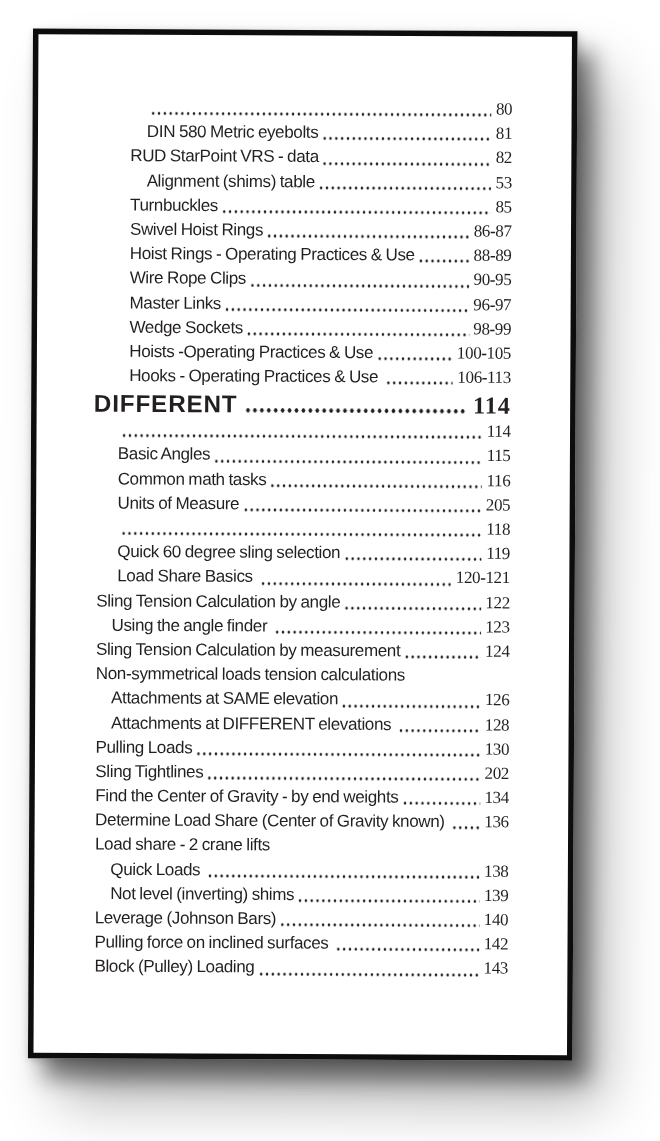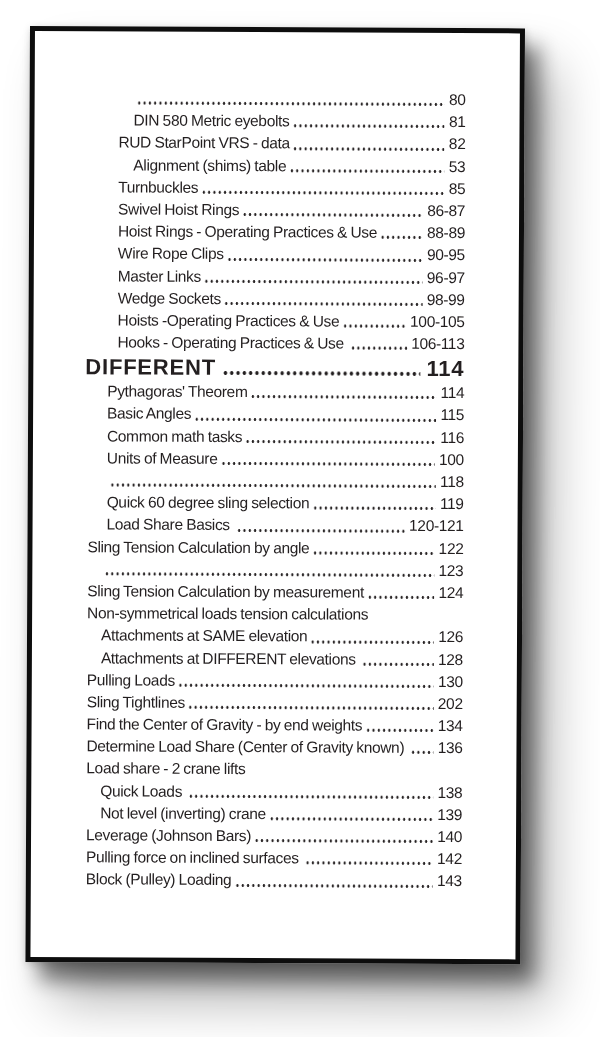--- a/index.html
+++ b/index.html
@@ -52,20 +52,21 @@
     min-width:6px;
     margin:0 4px 0 3px;
     background-image:radial-gradient(circle, var(--text) 1.05px, transparent 1.45px);
     background-size:5.3px 3px;
     background-repeat:repeat-x;
     background-position:left bottom 5px;
   }
   .toc-row .pagenum{
     flex:0 0 auto;
     white-space:nowrap;
+    font-family:Liberation Serif, serif;
   }
   
   .lv0{padding-left:52px;}
   .lv1{padding-left:55px;}
   .lv2{padding-left:69px;}
   .lv3{padding-left:74px;}
   .lv4{padding-left:84px;}
   .lv5{padding-left:99px;}
   
   .toc-row.heading{
@@ -146,38 +147,37 @@
         <span class="label">Hooks - Operating Practices &amp; Use </span>
         <span class="dots"></span>
         <span class="pagenum">106-113</span>
       </div>
       <div class="toc-row lv0 heading">
         <span class="label">DIFFERENT</span>
         <span class="dots"></span>
         <span class="pagenum">114</span>
       </div>
       <div class="toc-row lv3">
-        <span class="label">Pythagoras' Theorem</span>
         <span class="dots"></span>
         <span class="pagenum">114</span>
       </div>
       <div class="toc-row lv3">
         <span class="label">Basic Angles</span>
         <span class="dots"></span>
         <span class="pagenum">115</span>
       </div>
       <div class="toc-row lv3">
         <span class="label">Common math tasks</span>
         <span class="dots"></span>
         <span class="pagenum">116</span>
       </div>
       <div class="toc-row lv3">
         <span class="label">Units of Measure</span>
         <span class="dots"></span>
-        <span class="pagenum">100</span>
+        <span class="pagenum">205</span>
       </div>
       <div class="toc-row lv3">
         <span class="dots"></span>
         <span class="pagenum">118</span>
       </div>
       <div class="toc-row lv3">
         <span class="label">Quick 60 degree sling selection</span>
         <span class="dots"></span>
         <span class="pagenum">119</span>
       </div>
@@ -185,20 +185,21 @@
         <span class="label">Load Share Basics </span>
         <span class="dots"></span>
         <span class="pagenum">120-121</span>
       </div>
       <div class="toc-row lv1">
         <span class="label">Sling Tension Calculation by angle</span>
         <span class="dots"></span>
         <span class="pagenum">122</span>
       </div>
       <div class="toc-row lv2">
+        <span class="label">Using the angle finder </span>
         <span class="dots"></span>
         <span class="pagenum">123</span>
       </div>
       <div class="toc-row lv1">
         <span class="label">Sling Tension Calculation by measurement</span>
         <span class="dots"></span>
         <span class="pagenum">124</span>
       </div>
       <div class="toc-row lv1">
         <span class="label">Non-symmetrical loads tension calculations</span>
@@ -235,21 +236,21 @@
       </div>
       <div class="toc-row lv1">
         <span class="label">Load share - 2 crane lifts</span>
       </div>
       <div class="toc-row lv2">
         <span class="label">Quick Loads </span>
         <span class="dots"></span>
         <span class="pagenum">138</span>
       </div>
       <div class="toc-row lv2">
-        <span class="label">Not level (inverting) crane</span>
+        <span class="label">Not level (inverting) shims</span>
         <span class="dots"></span>
         <span class="pagenum">139</span>
       </div>
       <div class="toc-row lv1">
         <span class="label">Leverage (Johnson Bars)</span>
         <span class="dots"></span>
         <span class="pagenum">140</span>
       </div>
       <div class="toc-row lv1">
         <span class="label">Pulling force on inclined surfaces </span>

